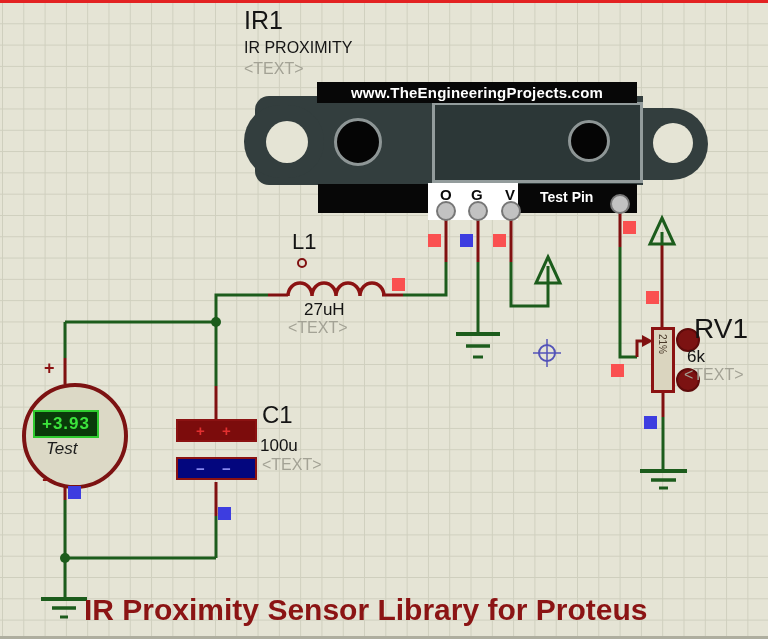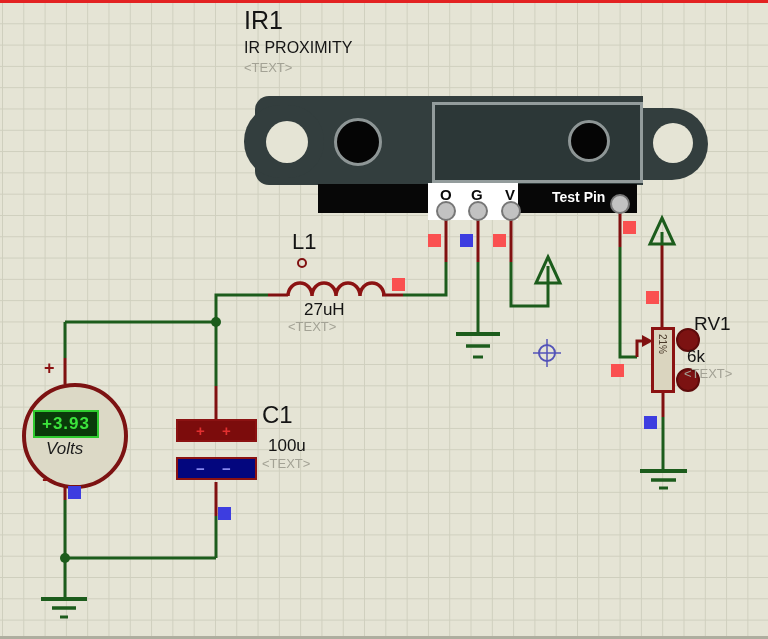--- a/index.html
+++ b/index.html
@@ -20,26 +20,26 @@
   .sensor-body{background:#333e3e;}
   .hole{background:#e5e4d5;border-radius:50%;}
   .lens{background:#050505;border:3px solid #8e9696;border-radius:50%;}
   .banner{background:#070707;color:#ffffff;font-weight:bold;font-size:15px;
     display:flex;align-items:center;justify-content:center;letter-spacing:.2px;}
   .grey-frame{border:3px solid #939c9c;background:#2c3737;}
   .blackbar{background:#070707;}
   .pinbox{background:#ffffff;}
   .pinletter{font-weight:bold;font-size:15px;color:#0a0a0a;}
   .pincircle{width:16px;height:16px;border-radius:50%;background:#c2c2c2;border:2px solid #777;}
-  .testpin-label{color:#ffffff;font-weight:bold;font-size:14px;margin-left:12px;}
+  .testpin-label{color:#ffffff;font-weight:bold;font-size:14px;}
   
   .ref{color:#141414;font-size:25px;}
   .ref-sm{color:#141414;font-size:22px;}
   .val{color:#141414;font-size:17px;}
-  .ph{color:#a3a295;font-size:13px;}
+  .ph{color:#a3a295;font-size:16px;}
   
   .cap-plate-top{background:#7c0c0c;border:2px solid #8b1212;}
   .cap-plate-bot{background:#03067e;border:2px solid #8b1212;}
   .cap-sign{position:absolute;top:0px;font-weight:bold;font-size:15px;line-height:20px;}
   .pot-body{background:#dad5bf;border:3px solid #8b1212;}
   .pot-percent{writing-mode:vertical-rl;font-size:10px;color:#4a3a2a;margin:4px 0 0 3px;}
   .pot-btn{width:20px;height:20px;border-radius:50%;background:#7c1212;border:2px solid #5e0b0b;}
   .meter{width:98px;height:98px;border-radius:50%;background:#dcd9c6;border:4px solid #7c1212;}
   .lcd{background:#0a3a0a;border:2px solid #2fcb2f;display:flex;align-items:center;justify-content:center;}
   .lcd-text{color:#3ce43c;font-size:17px;font-weight:bold;letter-spacing:1px;}
@@ -128,20 +128,23 @@
   </svg>
 
   <div class="abs sensor-body" style="left:255px;top:96px;width:388px;height:89px;border-radius:14px 0 0 14px;"></div>
   <div class="abs sensor-body" style="left:244px;top:105px;width:80px;height:73px;border-radius:36px;"></div>
   <div class="abs hole" style="left:266px;top:121px;width:42px;height:42px;"></div>
   <div class="abs sensor-body" style="left:640px;top:108px;width:68px;height:72px;border-radius:0 36px 36px 0;"></div>
   <div class="abs hole" style="left:653px;top:123px;width:40px;height:40px;"></div>
   <div class="abs grey-frame" style="left:432px;top:102px;width:205px;height:75px;"></div>
   <div class="abs lens" style="left:334px;top:118px;width:42px;height:42px;"></div>
   <div class="abs lens" style="left:568px;top:120px;width:36px;height:36px;"></div>
+  <div class="abs banner" style="left:317px;top:82px;width:320px;height:21px;">
+    <span>www.TheEngineeringProjects.com</span>
+  </div>
   <div class="abs blackbar" style="left:318px;top:184px;width:319px;height:29px;"></div>
   <div class="abs pinbox" style="left:428px;top:183px;width:90px;height:37px;"></div>
   <div class="abs pinletter" style="left:440px;top:186px;">O</div>
   <div class="abs pinletter" style="left:471px;top:186px;">G</div>
   <div class="abs pinletter" style="left:505px;top:186px;">V</div>
   <div class="abs pincircle" style="left:436px;top:201px;"></div>
   <div class="abs pincircle" style="left:468px;top:201px;"></div>
   <div class="abs pincircle" style="left:501px;top:201px;"></div>
   <div class="abs testpin-label" style="left:540px;top:189px;">Test Pin</div>
   <div class="abs pincircle" style="left:610px;top:194px;"></div>
@@ -156,46 +159,47 @@
 
   <div class="abs cap-plate-top" style="left:176px;top:419px;width:77px;height:19px;">
     <span class="cap-sign" style="left:18px;color:#e23030;">+</span>
     <span class="cap-sign" style="left:44px;color:#e23030;">+</span>
   </div>
   <div class="abs cap-plate-bot" style="left:176px;top:457px;width:77px;height:19px;">
     <span class="cap-sign" style="left:18px;color:#8f8ff5;">−</span>
     <span class="cap-sign" style="left:44px;color:#8f8ff5;">−</span>
   </div>
   <div class="abs ref" style="left:262px;top:401px;font-size:24px;">C1</div>
-  <div class="abs val" style="left:268px;top:436px;">100u</div>
+  <div class="abs val" style="left:260px;top:436px;">100u</div>
   <div class="abs ph" style="left:262px;top:456px;">&lt;TEXT&gt;</div>
 
   <div class="abs pot-body" style="left:651px;top:327px;width:18px;height:60px;">
     <div class="pot-percent">21%</div>
   </div>
   <div class="abs pot-btn" style="left:676px;top:328px;"></div>
   <div class="abs pot-btn" style="left:676px;top:368px;"></div>
-  <div class="abs ref" style="left:694px;top:313px;font-size:19px;">RV1</div>
+  <div class="abs ref" style="left:694px;top:313px;font-size:28px;">RV1</div>
   <div class="abs val" style="left:687px;top:347px;">6k</div>
   <div class="abs ph" style="left:684px;top:366px;">&lt;TEXT&gt;</div>
 
   <div class="abs term" style="left:44px;top:358px;">+</div>
   <div class="abs meter" style="left:22px;top:383px;"></div>
   <div class="abs lcd" style="left:33px;top:410px;width:62px;height:24px;">
     <span class="lcd-text">+3.93</span>
   </div>
-  <div class="abs volts" style="left:46px;top:439px;">Volts</div>
+  <div class="abs volts" style="left:46px;top:439px;">Test</div>
   <div class="abs term" style="left:42px;top:470px;">−</div>
 
   <div class="abs mk mk-red" style="left:428px;top:234px;"></div>
   <div class="abs mk mk-blue" style="left:460px;top:234px;"></div>
   <div class="abs mk mk-red" style="left:493px;top:234px;"></div>
   <div class="abs mk mk-red" style="left:392px;top:278px;"></div>
   <div class="abs mk mk-red" style="left:623px;top:221px;"></div>
   <div class="abs mk mk-red" style="left:646px;top:291px;"></div>
   <div class="abs mk mk-red" style="left:611px;top:364px;"></div>
   <div class="abs mk mk-blue" style="left:644px;top:416px;"></div>
   <div class="abs mk mk-blue" style="left:68px;top:486px;"></div>
   <div class="abs mk mk-blue" style="left:218px;top:507px;"></div>
 
+  <div class="abs caption" style="left:84px;top:593px;">IR Proximity Sensor Library for Proteus</div>
 
   <div class="abs botline"></div>
 </div>
 
 </body></html>

